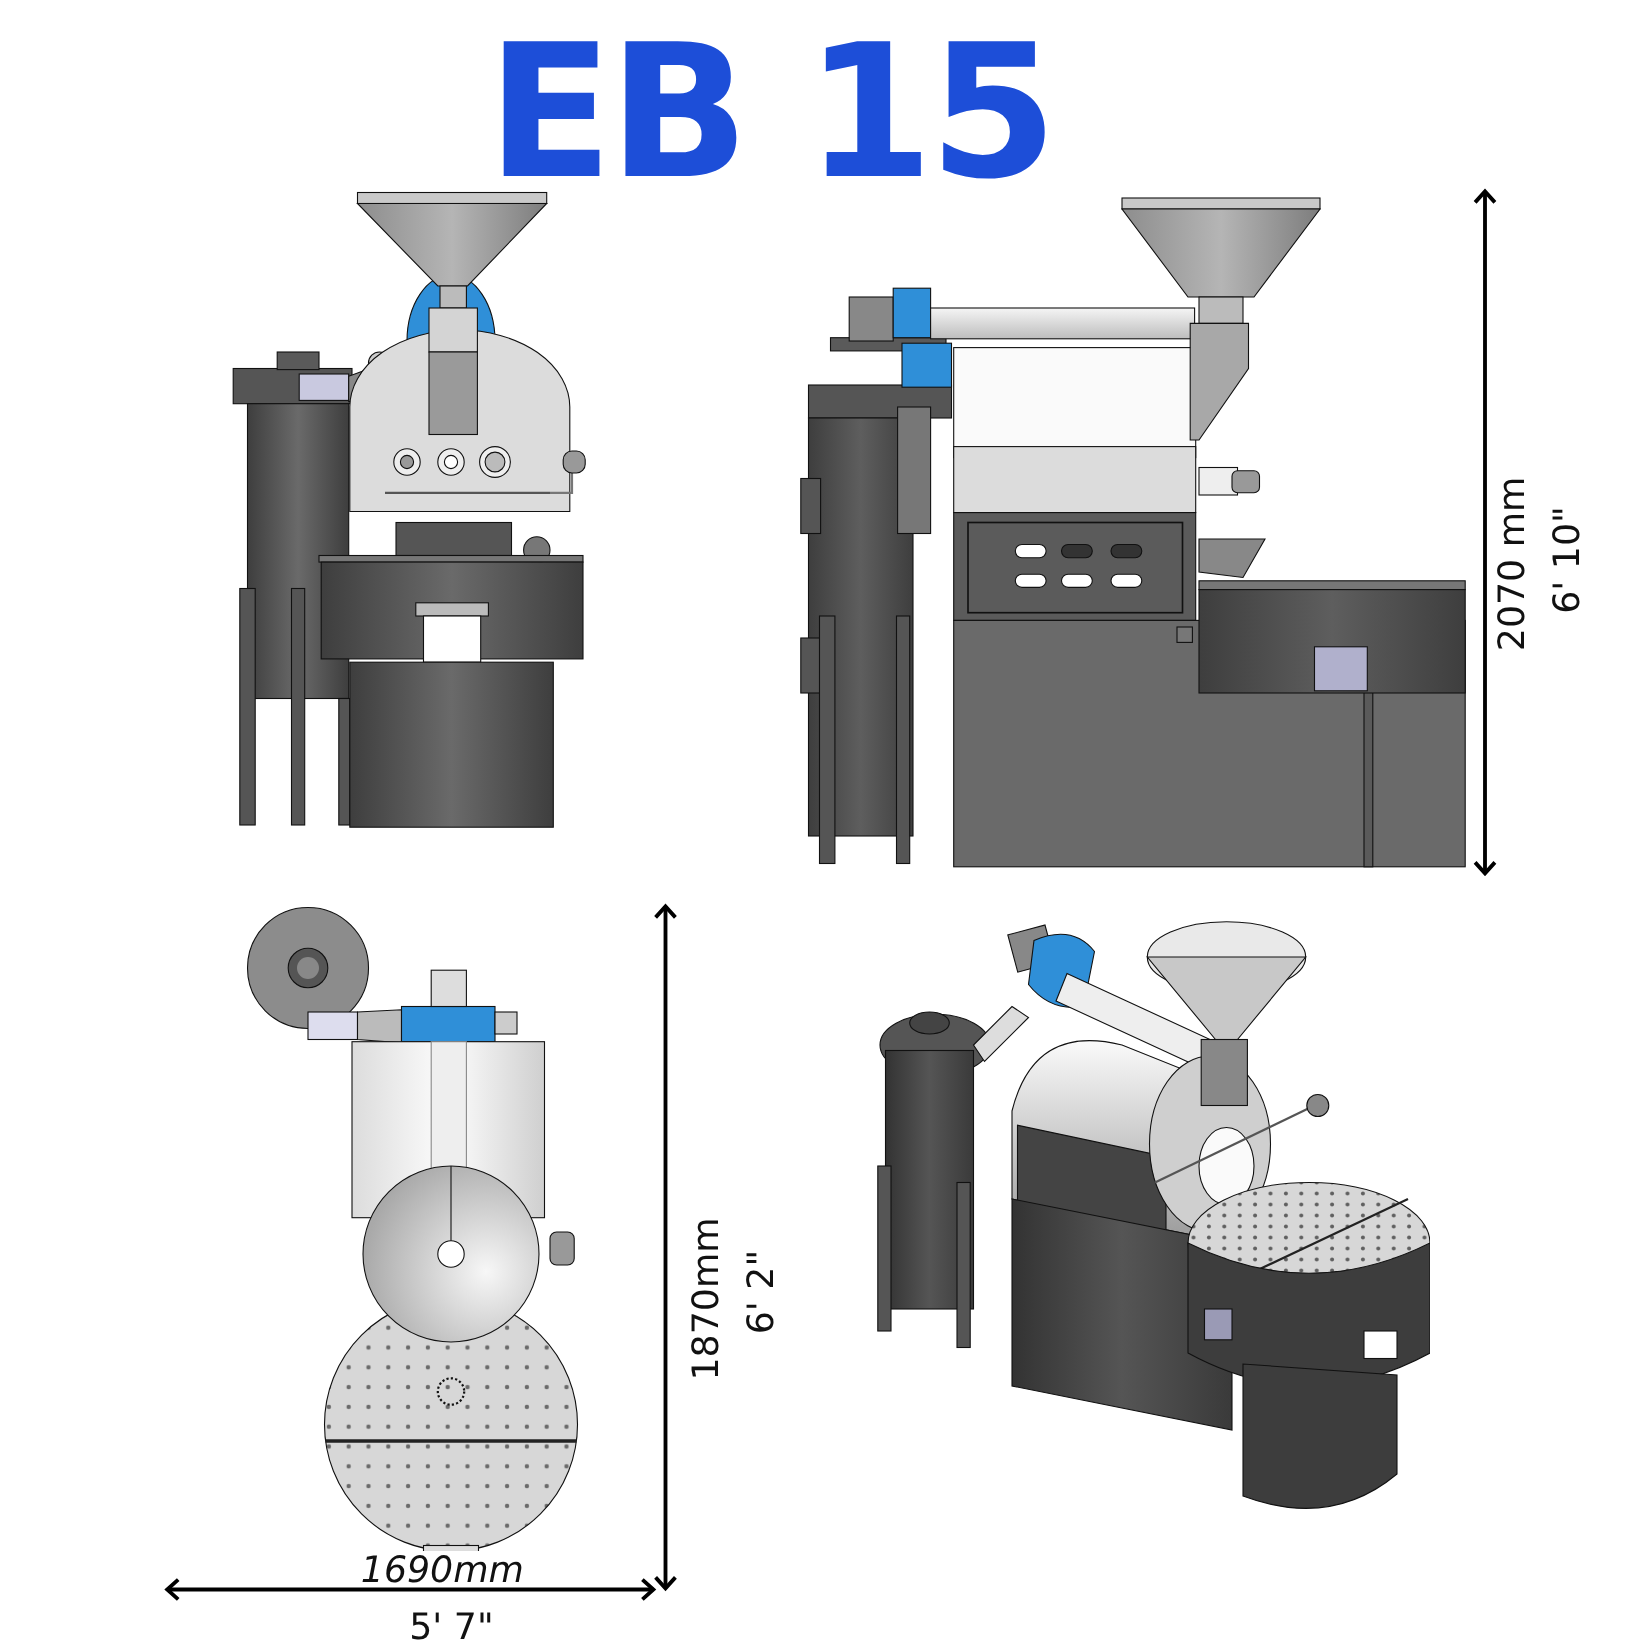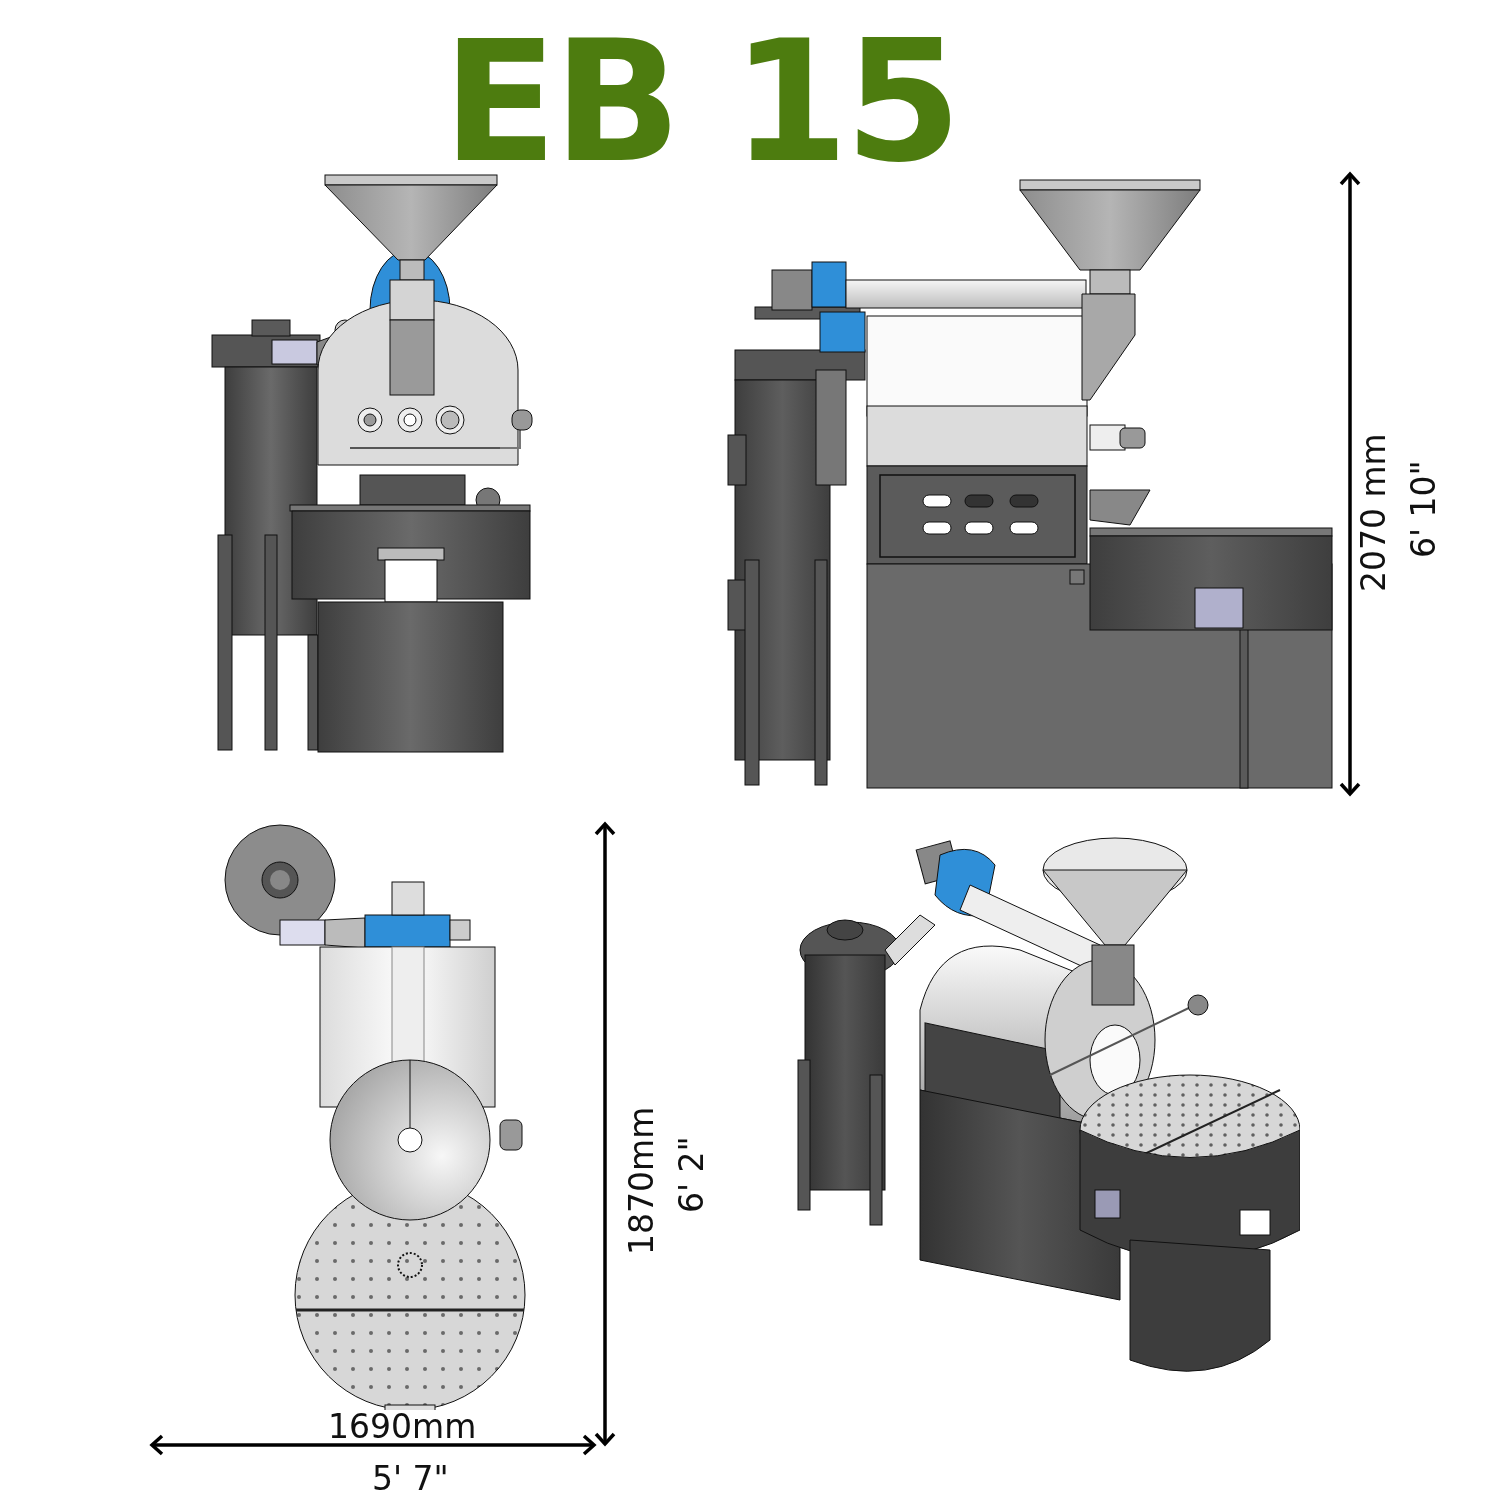--- a/index.html
+++ b/index.html
@@ -1,17 +1,17 @@
 <!DOCTYPE html>
 <html><head>
 <meta charset="utf-8">
 <style>
   html, body { margin: 0; padding: 0; background: #ffffff; }
   body { width: 1500px; height: 1500px; position: relative; overflow: hidden; font-family: "Liberation Sans", sans-serif; }
-  .title { position: absolute; left: 0; top: 18px; width: 1400px; text-align: center; font-family: "DejaVu Sans", sans-serif; font-weight: bold; font-size: 168px; letter-spacing: -4px; color: #4d7c0f; line-height: 1; }
+  .title { position: absolute; left: 0; top: 18px; width: 1400px; text-align: center; font-family: "DejaVu Sans", sans-serif; font-weight: bold; font-size: 168px; letter-spacing: -4px; color: #1d4ed8; line-height: 1; }
   .view { position: absolute; }
   .dim-text { position: absolute; font-family: "DejaVu Sans", sans-serif; color: #111; font-size: 33px; white-space: nowrap; line-height: 1; }
   .rot { transform-origin: left top; transform: rotate(-90deg); }
   svg { display: block; }
 </style>
 </head>
 <body>
 
 <div class="title">EB 15</div>
 
@@ -253,14 +253,14 @@
 <div class="dim-text rot" style="left:625px;top:1255px;">1870mm</div>
 <div class="dim-text rot" style="left:675px;top:1213px;">6' 2"</div>
 
 <div class="view" style="left:148px;top:1432px;">
 <svg width="450" height="26" viewBox="0 0 450 26">
   <line x1="4" y1="13" x2="446" y2="13" stroke="#000" stroke-width="3.5"></line>
   <polyline points="14,4 4,13 14,22" fill="none" stroke="#000" stroke-width="3.5"></polyline>
   <polyline points="436,4 446,13 436,22" fill="none" stroke="#000" stroke-width="3.5"></polyline>
 </svg>
 </div>
-<div class="dim-text" style="left:328px;top:1410px;">1690mm</div>
+<div class="dim-text" style="left:328px;top:1410px;font-style:italic;">1690mm</div>
 <div class="dim-text" style="left:372px;top:1462px;">5' 7"</div>
 
 </body></html>

